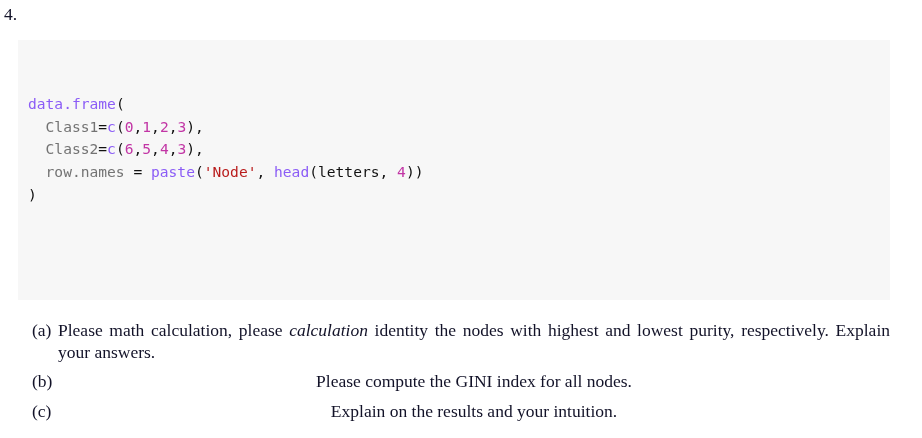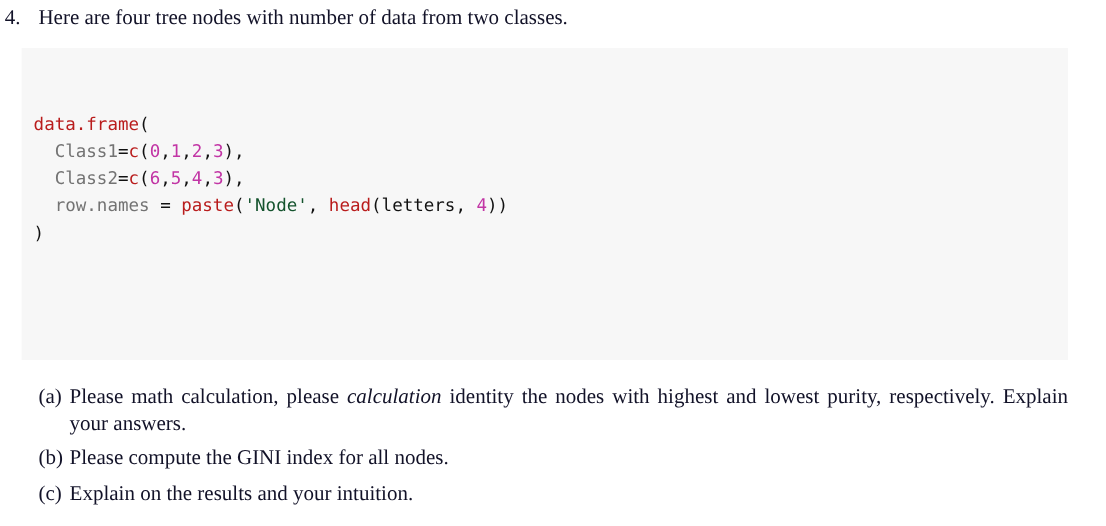--- a/index.html
+++ b/index.html
@@ -57,24 +57,24 @@
     overflow: hidden;
   }
   .code-line, .out-line {
     white-space: pre;
     margin: 0;
     height: 22.6px;
   }
   .blank-line { height: 22.6px; }
 
   
-  .tok-fn      { color: #b91c1c; margin-top: 16px; }  
+  .tok-fn      { color: #8b5cf6; margin-top: 16px; }  
   .tok-arg     { color: #737373; }  
   .tok-num     { color: #c235a5; }  
-  .tok-str     { color: #14532d; }  
+  .tok-str     { color: #b91c1c; }  
   .tok-plain   { color: #111111; }  
 
   
   .sub-list {
     position: absolute;
     left: 0px;
     top: 320px;
     width: 922px;
   }
   .sub-item {
@@ -90,29 +90,28 @@
     width: 26px;
     margin-left: 32px;
     text-align: left;
   }
   .sub-body {
     flex: 1 1 auto;
     padding-right: 32px;
     text-align: justify;
     text-justify: inter-word;
   }
-  .sub-body.nojustify { text-align: left; }
+  .sub-body.nojustify { text-align: center; }
   .ital { font-style: italic; }
 </style>
 </head>
 <body>
 
 <div class="question-line">
   <span class="question-num">4.</span>
-  <span class="question-text">Here are four tree nodes with number of data from two classes.</span>
 </div>
 
 <div class="code-block" id="code-block">
   <div id="code-lines"><div class="code-line"><span class="tok-fn">data.frame</span><span class="tok-plain">(</span></div><div class="code-line"><span>  </span><span class="tok-arg">Class1</span><span class="tok-plain">=</span><span class="tok-fn">c</span><span class="tok-plain">(</span><span class="tok-num">0</span><span class="tok-plain">,</span><span class="tok-num">1</span><span class="tok-plain">,</span><span class="tok-num">2</span><span class="tok-plain">,</span><span class="tok-num">3</span><span class="tok-plain">),</span></div><div class="code-line"><span>  </span><span class="tok-arg">Class2</span><span class="tok-plain">=</span><span class="tok-fn">c</span><span class="tok-plain">(</span><span class="tok-num">6</span><span class="tok-plain">,</span><span class="tok-num">5</span><span class="tok-plain">,</span><span class="tok-num">4</span><span class="tok-plain">,</span><span class="tok-num">3</span><span class="tok-plain">),</span></div><div class="code-line"><span>  </span><span class="tok-arg">row.names</span><span class="tok-plain"> = </span><span class="tok-fn">paste</span><span class="tok-plain">(</span><span class="tok-str">'Node'</span><span class="tok-plain">, </span><span class="tok-fn">head</span><span class="tok-plain">(</span><span class="tok-plain">letters</span><span class="tok-plain">, </span><span class="tok-num">4</span><span class="tok-plain">))</span></div><div class="code-line"><span class="tok-plain">)</span></div></div>
   <div class="blank-line"></div>
   
 </div>
 
 <div class="sub-list" id="sub-list">
     <div class="sub-item">

